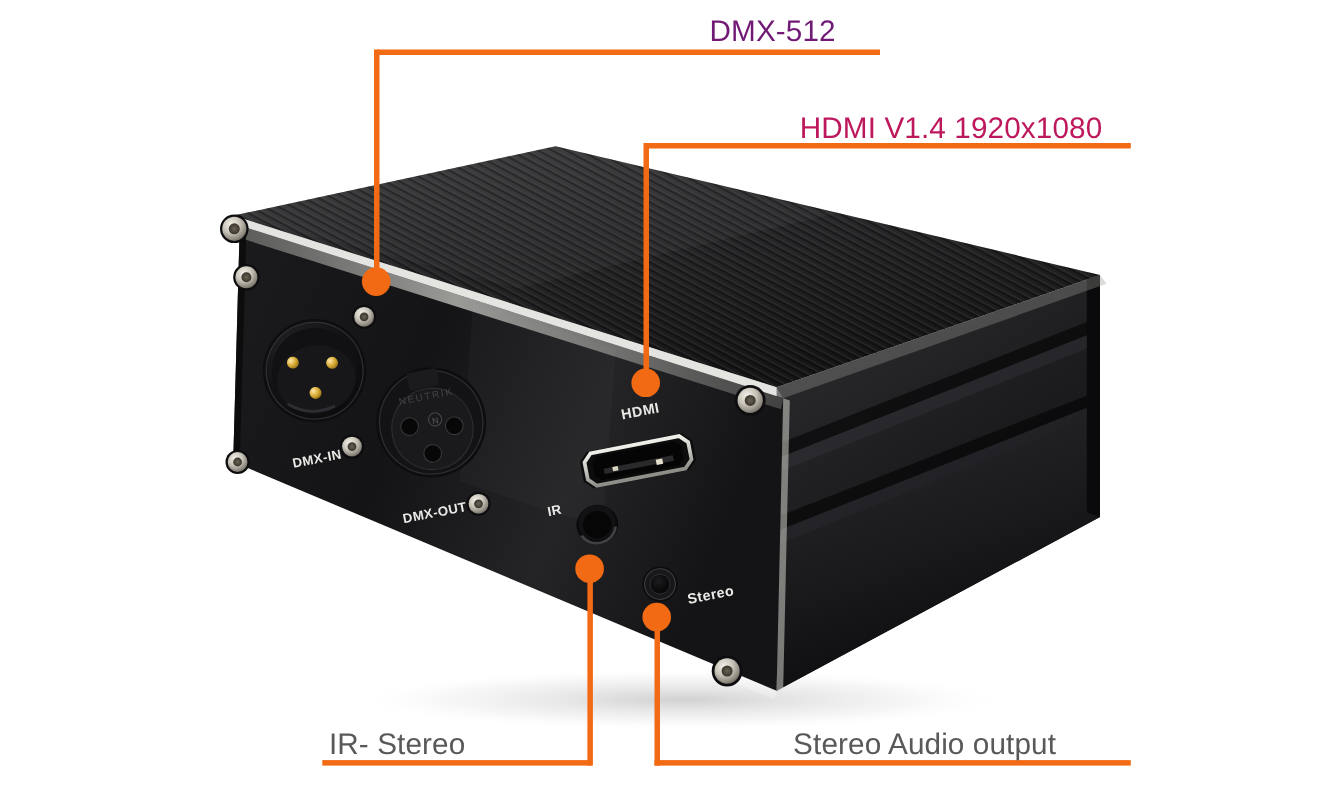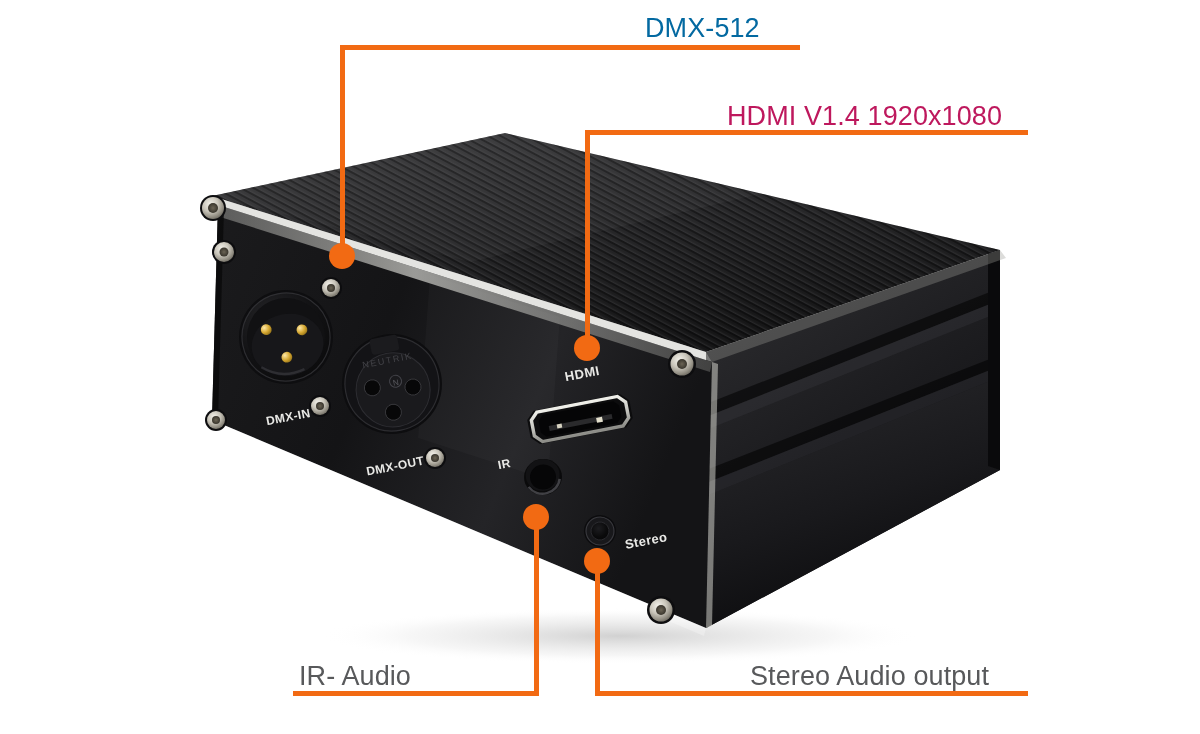--- a/index.html
+++ b/index.html
@@ -298,30 +298,30 @@
         <text id="lbl-ir" x="505" y="468" font-size="12" letter-spacing="0.4" transform="rotate(-11 505 468)" text-anchor="middle">IR</text>
         <text id="lbl-hdmi" x="583" y="378" font-size="13" letter-spacing="0.5" transform="rotate(-11 583 378)" text-anchor="middle">HDMI</text>
         <text id="lbl-stereo" x="647" y="545" font-size="13" letter-spacing="0.4" transform="rotate(-11 647 545)" text-anchor="middle">Stereo</text>
       </g>
     </svg>
   </div>
 
   <div class="rule-h" id="rule-dmx" style="left: 343px; top: 45px; width: 457px; background: rgb(242, 106, 19);"></div>
   <div class="rule-v" id="riser-dmx" style="left: 340px; top: 45px; height: 211px; background: rgb(242, 106, 19);"></div>
   <div class="dot" id="dot-dmx" style="left: 329px; top: 243px; width: 26px; height: 26px; background: rgb(242, 106, 19);"></div>
-  <div class="callout-label" id="label-dmx" style="left: 645px; top: 15px; color: #0369a1;">DMX-512</div>
+  <div class="callout-label" id="label-dmx" style="left: 645px; top: 15px; color: #701a75;">DMX-512</div>
 
   <div class="rule-h" id="rule-hdmi" style="left: 587px; top: 130px; width: 441px; background: rgb(242, 106, 19);"></div>
   <div class="rule-v" id="riser-hdmi" style="left: 585px; top: 130px; height: 218px; background: rgb(242, 106, 19);"></div>
   <div class="dot" id="dot-hdmi" style="left: 574px; top: 335px; width: 26px; height: 26px; background: rgb(242, 106, 19);"></div>
   <div class="callout-label" id="label-hdmi" style="left: 727px; top: 103px; color: #be185d;">HDMI V1.4 1920x1080</div>
 
   <div class="rule-h" id="rule-ir" style="left: 293px; top: 691px; width: 245px; background: rgb(242, 106, 19);"></div>
   <div class="rule-v" id="riser-ir" style="left: 534px; top: 517px; height: 179px; background: rgb(242, 106, 19);"></div>
   <div class="dot" id="dot-ir" style="left: 523px; top: 504px; width: 26px; height: 26px; background: rgb(242, 106, 19);"></div>
-  <div class="callout-label" id="label-ir" style="left: 299px; top: 663px; color: rgb(88, 89, 91);">IR- Audio</div>
+  <div class="callout-label" id="label-ir" style="left: 299px; top: 663px; color: rgb(88, 89, 91);">IR- Stereo</div>
 
   <div class="rule-h" id="rule-stereo" style="left: 595px; top: 691px; width: 433px; background: rgb(242, 106, 19);"></div>
   <div class="rule-v" id="riser-stereo" style="left: 595px; top: 561px; height: 135px; background: rgb(242, 106, 19);"></div>
   <div class="dot" id="dot-stereo" style="left: 584px; top: 548px; width: 26px; height: 26px; background: rgb(242, 106, 19);"></div>
-  <div class="callout-label" id="label-stereo" style="left: 750px; top: 663px; color: rgb(88, 89, 91);">Stereo Audio output</div>
+  <div class="callout-label" id="label-stereo" style="left: 721px; top: 663px; color: rgb(88, 89, 91);">Stereo Audio output</div>
 
 </div>
 
 </body></html>

